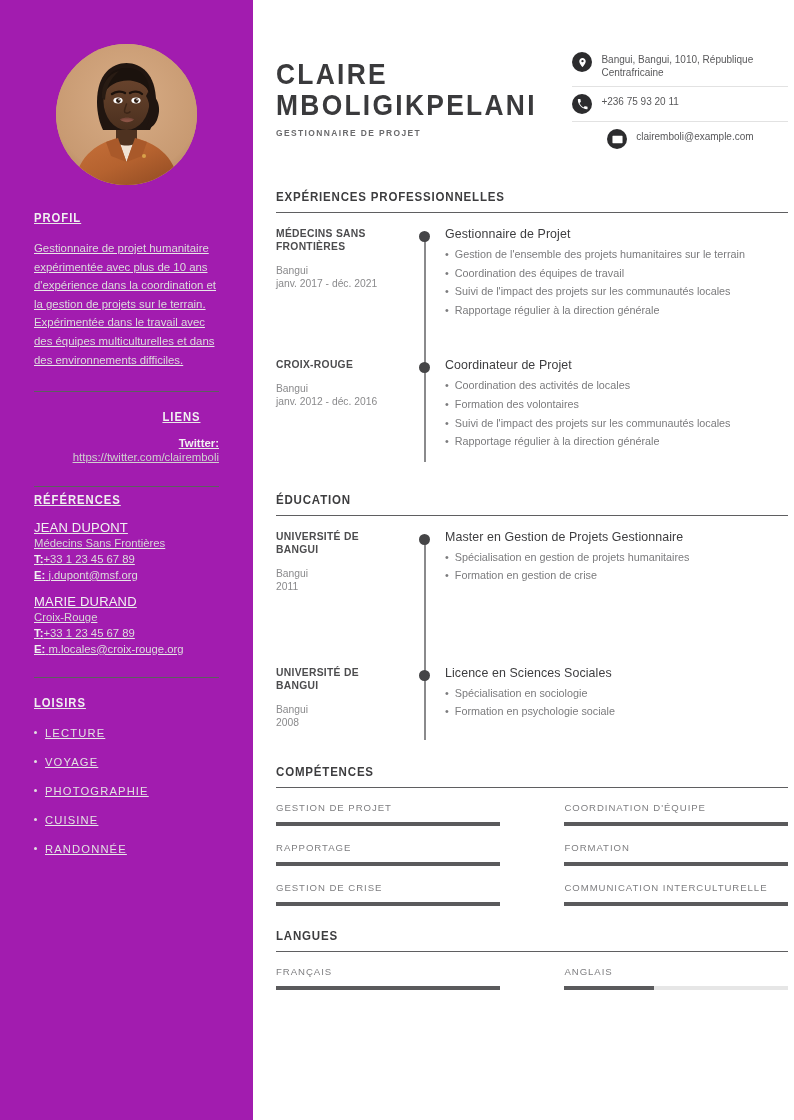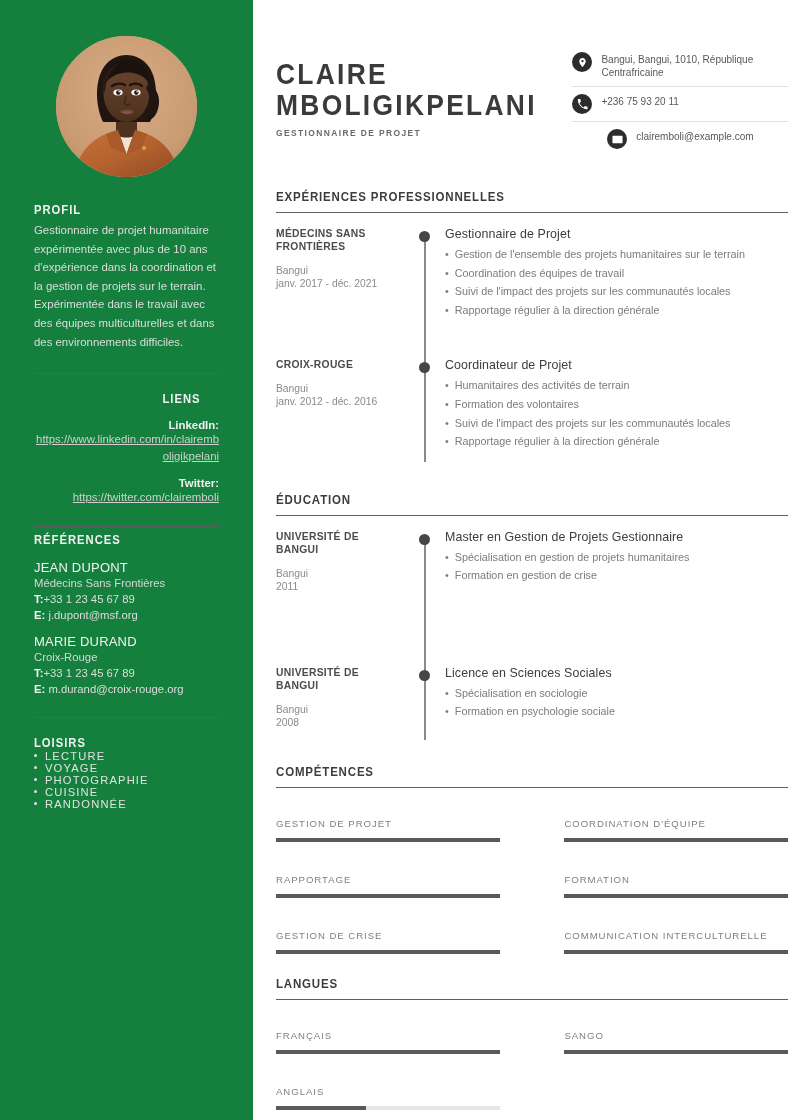--- a/index.html
+++ b/index.html
@@ -9,24 +9,25 @@
     background:#ffffff;
     font-family:"Liberation Sans", sans-serif;
     -webkit-font-smoothing:antialiased;
   }
 
   .page { position:relative; width:794px; height:1120px; background:#fff; overflow:hidden; display:flex; }
 
   
   .sidebar {
     width:253px; flex:0 0 253px;
-    background:#15803d;
+    background:#a21caf;
     color:#e8e8e8;
-    padding:8px 0 20px 0;
+    padding:16px 0 20px 0;
     position:relative;
+    text-decoration:underline;
   }
 
   .photo-wrap { display:flex; justify-content:center; padding-top:28px; }
   .photo {
     width:141px; height:141px; border-radius:50%;
     overflow:hidden; position:relative;
     background:#c79b74;
   }
   .photo svg { display:block; width:141px; height:141px; }
 
@@ -40,38 +41,38 @@
     text-transform:uppercase;
     transform:scaleX(0.9);
     transform-origin:left center;
   }
   .side-divider {
     height:1px; background:#5e5e60; margin:0 34px;
   }
 
   .profile-text {
     font-size:11.4px; line-height:18.6px; color:#dcdcdc;
-    margin-top:4px;
+    margin-top:14px;
   }
 
   .link-label { font-size:11.4px; font-weight:700; color:#f0f0f0; margin-top:13px; }
   .link-url {
     font-size:11.4px; line-height:16.5px; color:#cfcfcf;
     text-decoration:underline; word-break:break-all; display:block;
   }
 
   .ref-name {
     font-size:13px; color:#f2f2f2; margin-top:13px; letter-spacing:0.2px;
   }
   .ref-org { font-size:11.3px; color:#d6d6d6; margin-top:2px; }
   .ref-line { font-size:11.3px; color:#dcdcdc; margin-top:4px; }
   .ref-line b { font-weight:700; color:#f2f2f2; }
   .ref-block + .ref-block { margin-top:10px; }
 
-  .hobby { font-size:11.2px; color:#e2e2e2; letter-spacing:1.15px; margin-top:0; display:flex; align-items:center; }
+  .hobby { font-size:11.2px; color:#e2e2e2; letter-spacing:1.15px; margin-top:17px; display:flex; align-items:center; }
   .hobby .dot { width:3px; height:3px; border-radius:50%; background:#e2e2e2; margin-right:8px; flex:0 0 3px; }
 
   
   .main { flex:1; padding:40px 25px 0 23px; position:relative; }
 
   .head { display:flex; align-items:flex-start; }
   .head-left { flex:1; padding-top:18px; }
   .name {
     font-family:"Liberation Sans Narrow","Liberation Sans",sans-serif;
     font-weight:700;
@@ -117,21 +118,21 @@
   .tl-date { font-size:10.3px; color:#8a8a8c; margin-top:2px; }
   .tl-dot { position:absolute; left:143px; top:4px; width:11px; height:11px; border-radius:50%; background:#454547; z-index:2; }
   .tl-right { flex:1; padding-left:45px; }
   .tl-role { font-size:12.4px; color:#3d3d3f; letter-spacing:0.1px; }
   .tl-bul { font-size:10.8px; line-height:15.6px; color:#7b7b7d; display:flex; margin-top:3px; }
   .tl-bul .b { margin-right:6px; }
   .tl-bullets { margin-top:6px; }
 
   
   .bars { display:flex; flex-wrap:wrap; padding-top:14px; justify-content:space-between; }
-  .bar-item { width:224px; margin-bottom:16px;margin-top:16px; }
+  .bar-item { width:224px; margin-bottom:16px; }
   .bar-label { font-size:9.6px; letter-spacing:0.95px; color:#7e7e80; text-transform:uppercase; }
   .bar-track { height:4px; background:#e6e6e6; margin-top:9px; position:relative; }
   .bar-fill { height:4px; background:#5a5a5c; position:absolute; left:0; top:0; }
 </style>
 </head>
 <body>
 
 <div class="page">
 
   <aside class="sidebar">
@@ -197,24 +198,20 @@
 
     <div class="side-section" style="margin-top:26px;">
       <div class="side-title">PROFIL</div>
       <div class="profile-text">Gestionnaire de projet humanitaire expérimentée avec plus de 10 ans d'expérience dans la coordination et la gestion de projets sur le terrain. Expérimentée dans le travail avec des équipes multiculturelles et dans des environnements difficiles.</div>
     </div>
 
     <div class="side-divider" style="margin-top:22px;"></div>
 
     <div class="side-section" style="margin-top:18px;text-align:right;">
       <div class="side-title">LIENS</div>
-      <div>
-        <div class="link-label">LinkedIn:</div>
-        <a class="link-url" href="#">https://www.linkedin.com/in/clairemboligikpelani</a>
-      </div>
       <div style="margin-top:4px;">
         <div class="link-label">Twitter:</div>
         <a class="link-url" href="#">https://twitter.com/clairemboli</a>
       </div>
     </div>
 
     <div class="side-divider" style="margin-top:20px;"></div>
 
     <div class="side-section" style="margin-top:6px;">
       <div class="side-title">RÉFÉRENCES</div>
@@ -223,21 +220,21 @@
         <div class="ref-name">JEAN DUPONT</div>
         <div class="ref-org">Médecins Sans Frontières</div>
         <div class="ref-line"><b>T:</b><span>+33 1 23 45 67 89</span></div>
         <div class="ref-line"><b>E:</b> <span>j.dupont@msf.org</span></div>
       </div>
 
       <div class="ref-block">
         <div class="ref-name">MARIE DURAND</div>
         <div class="ref-org">Croix-Rouge</div>
         <div class="ref-line"><b>T:</b><span>+33 1 23 45 67 89</span></div>
-        <div class="ref-line"><b>E:</b> <span>m.durand@croix-rouge.org</span></div>
+        <div class="ref-line"><b>E:</b> <span>m.locales@croix-rouge.org</span></div>
       </div>
     </div>
 
     <div class="side-divider" style="margin-top:22px;"></div>
 
     <div class="side-section" style="margin-top:18px;">
       <div class="side-title">LOISIRS</div>
       <div class="hobby">
           <span class="dot"></span>
           <span>LECTURE</span>
@@ -342,21 +339,21 @@
             <div class="tl-org">CROIX-ROUGE</div>
             <div class="tl-city">Bangui</div>
             <div class="tl-date">janv. 2012 - déc. 2016</div>
           </div>
           <div class="tl-dot" style="top:24px;"></div>
           <div class="tl-right">
             <div class="tl-role">Coordinateur de Projet</div>
             <div class="tl-bullets">
               <div class="tl-bul">
                   <span class="b">•</span>
-                  <span>Humanitaires des activités de terrain</span>
+                  <span>Coordination des activités de locales</span>
                 </div>
               <div class="tl-bul">
                   <span class="b">•</span>
                   <span>Formation des volontaires</span>
                 </div>
               <div class="tl-bul">
                   <span class="b">•</span>
                   <span>Suivi de l'impact des projets sur les communautés locales</span>
                 </div>
               <div class="tl-bul">
@@ -471,26 +468,20 @@
       <div class="sec-rule"></div>
 
       <div class="bars">
         <div class="bar-item">
           <div class="bar-label">FRANÇAIS</div>
           <div class="bar-track">
               <div class="bar-fill" style="width: 100%;"></div>
             </div>
         </div>
         <div class="bar-item">
-          <div class="bar-label">SANGO</div>
-          <div class="bar-track">
-              <div class="bar-fill" style="width: 100%;"></div>
-            </div>
-        </div>
-        <div class="bar-item">
           <div class="bar-label">ANGLAIS</div>
           <div class="bar-track">
               <div class="bar-fill" style="width: 40%;"></div>
             </div>
         </div>
       </div>
     </section>
 
   </main>
 </div>

